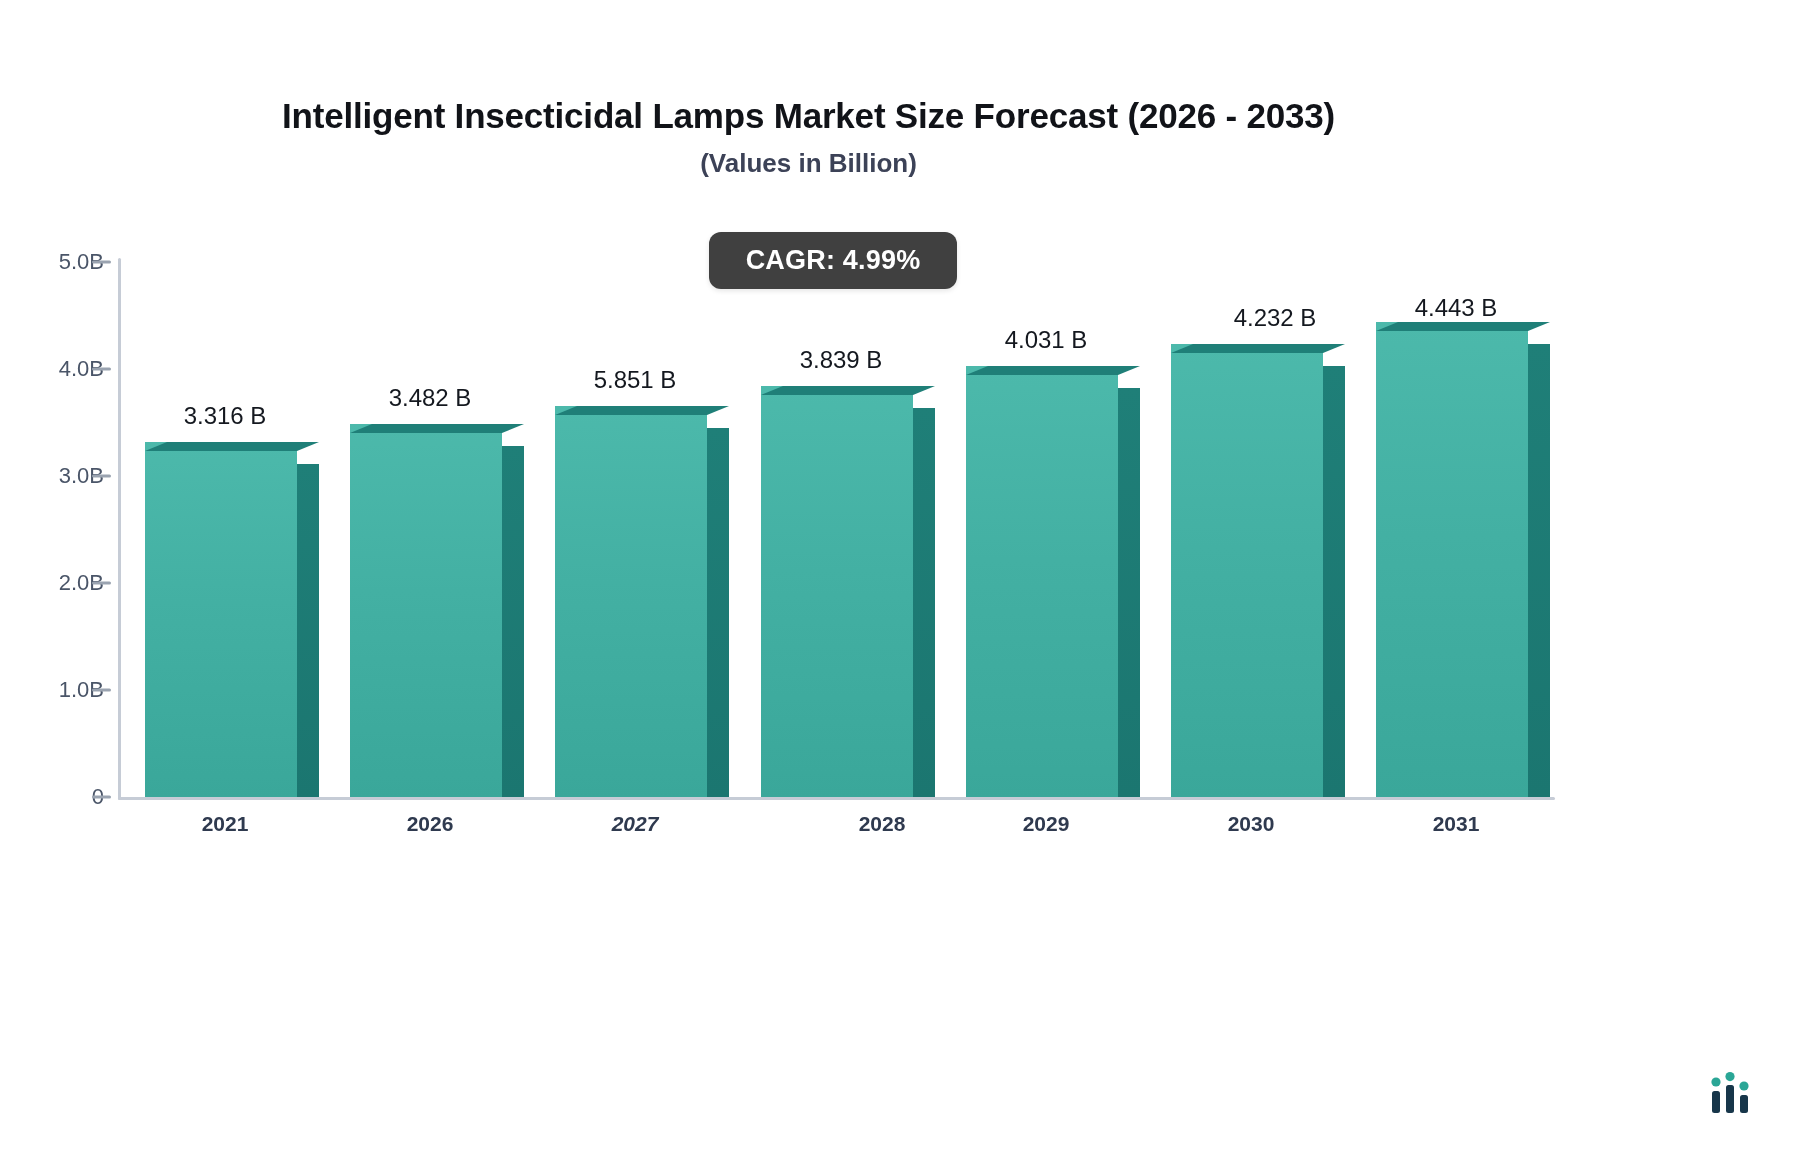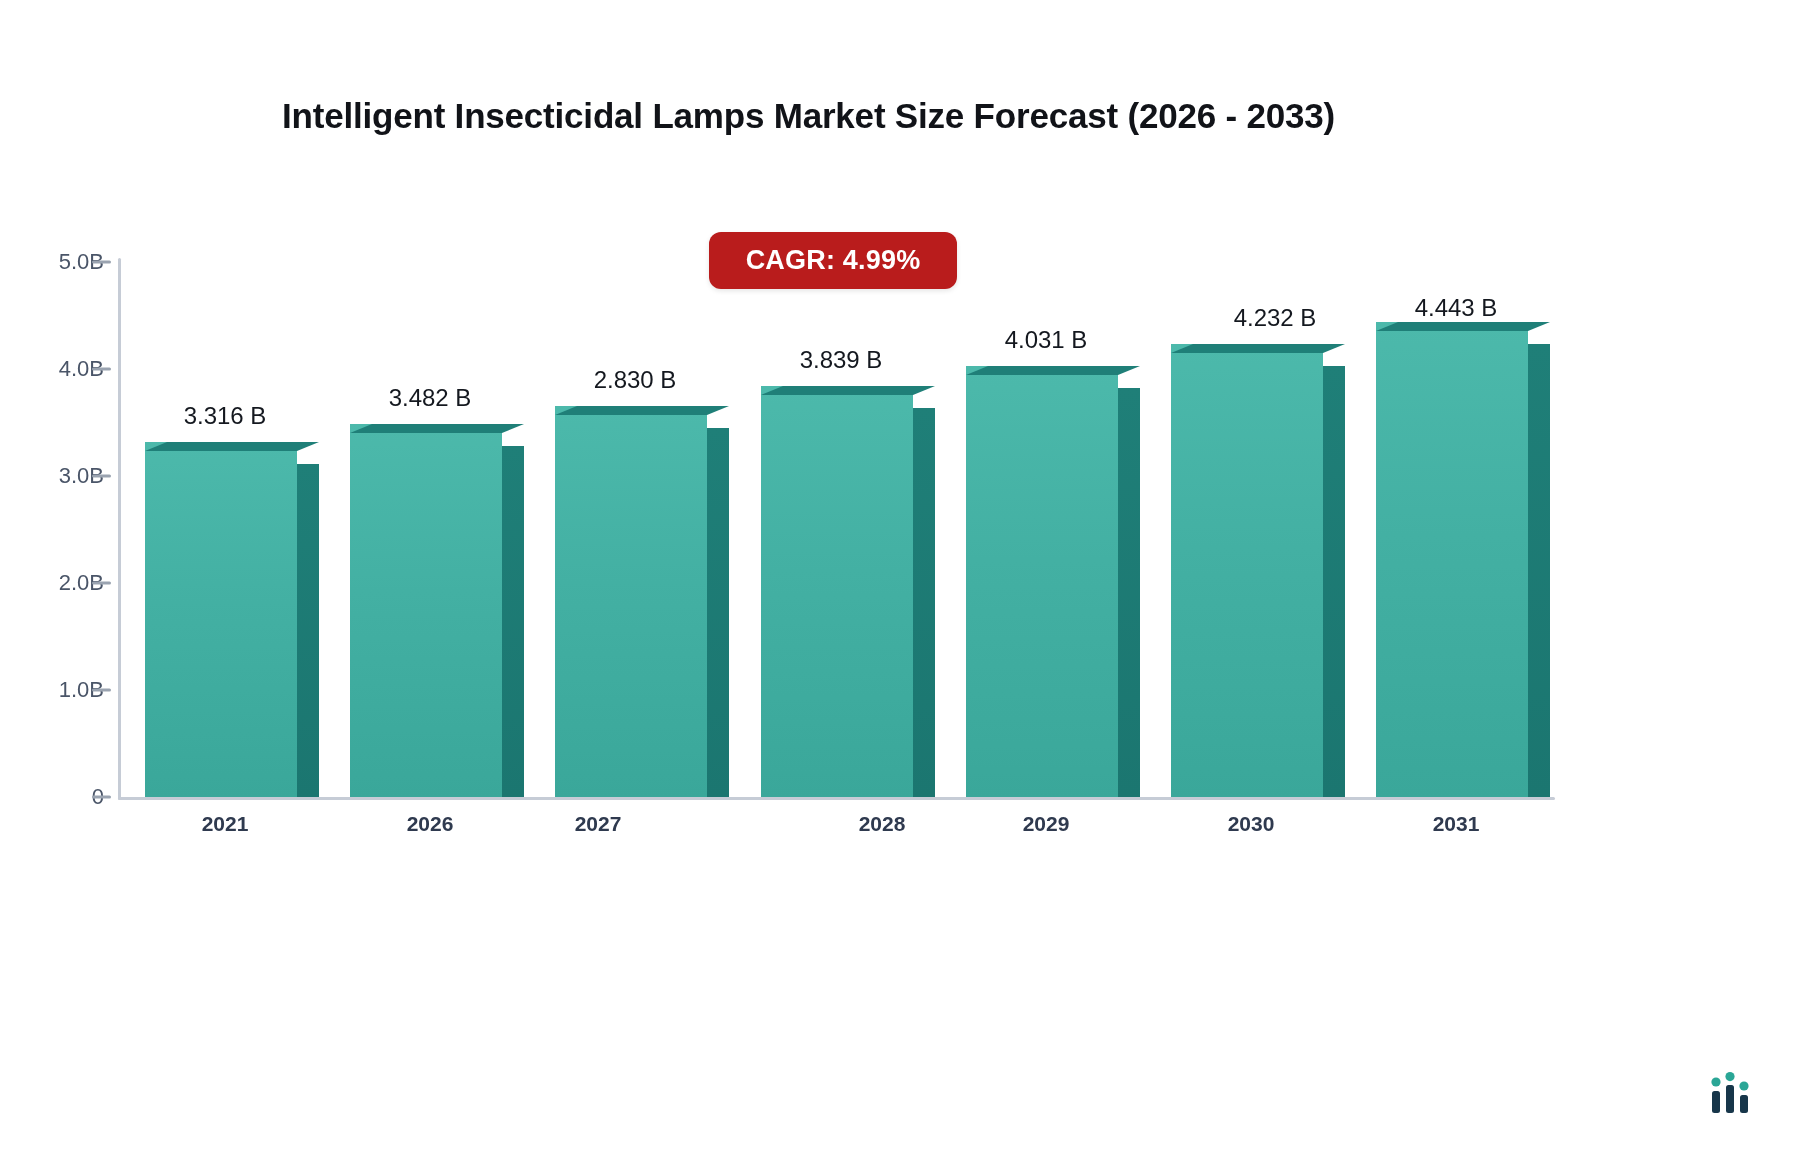--- a/index.html
+++ b/index.html
@@ -47,21 +47,21 @@
   }
 
   
   .cagr-badge {
     position: absolute;
     left: 709px;
     top: 232px;
     width: 248px;
     height: 57px;
     border-radius: 12px;
-    background: #b91c1c;
+    background: #404040;
     color: #ffffff;
     font-size: 27px;
     font-weight: bold;
     display: flex;
     align-items: center;
     justify-content: center;
     box-shadow: 0 2px 5px rgba(0,0,0,0.10);
     letter-spacing: 0.2px;
   }
 
@@ -163,20 +163,21 @@
     line-height: 1;
     letter-spacing: -0.5px;
   }
 </style>
 </head>
 <body>
 
 <div id="canvas">
 
   <div class="title">Intelligent Insecticidal Lamps Market Size Forecast (2026 - 2033)</div>
+  <div class="subtitle">(Values in Billion)</div>
 
   <div class="cagr-badge">
     <span>CAGR: 4.99%</span>
   </div>
 
   <div id="plot">
     <div class="axis-line-y"></div>
     <div class="axis-line-x"></div>
     <div id="yticks">
         <div class="ytick" style="top: 797px;">0</div>
@@ -203,21 +204,21 @@
           <div class="bar-face" style="width: 152px; height: 373px;"></div>
           <div class="bar-side" style="left: 152px; width: 22px; height: 351px;"></div>
           <div class="bar-top" style="left: 0px; top: 0px; width: 174px; height: 9px; clip-path: polygon(0px 100%, 22px 0px, 100% 0px, 152px 100%);"></div>
         </div>
         <div class="bar-label" style="left: 430px; top: 384px;">3.482 B</div>
         <div class="bar-group" style="left: 555px; top: 406px; width: 174px; height: 391px;">
           <div class="bar-face" style="width: 152px; height: 391px;"></div>
           <div class="bar-side" style="left: 152px; width: 22px; height: 369px;"></div>
           <div class="bar-top" style="left: 0px; top: 0px; width: 174px; height: 9px; clip-path: polygon(0px 100%, 22px 0px, 100% 0px, 152px 100%);"></div>
         </div>
-        <div class="bar-label" style="left: 635px; top: 366px;">2.830 B</div>
+        <div class="bar-label" style="left: 635px; top: 366px;">5.851 B</div>
         <div class="bar-group" style="left: 761px; top: 386px; width: 174px; height: 411px;">
           <div class="bar-face" style="width: 152px; height: 411px;"></div>
           <div class="bar-side" style="left: 152px; width: 22px; height: 389px;"></div>
           <div class="bar-top" style="left: 0px; top: 0px; width: 174px; height: 9px; clip-path: polygon(0px 100%, 22px 0px, 100% 0px, 152px 100%);"></div>
         </div>
         <div class="bar-label" style="left: 841px; top: 346px;">3.839 B</div>
         <div class="bar-group" style="left: 966px; top: 366px; width: 174px; height: 431px;">
           <div class="bar-face" style="width: 152px; height: 431px;"></div>
           <div class="bar-side" style="left: 152px; width: 22px; height: 409px;"></div>
           <div class="bar-top" style="left: 0px; top: 0px; width: 174px; height: 9px; clip-path: polygon(0px 100%, 22px 0px, 100% 0px, 152px 100%);"></div>
@@ -232,21 +233,21 @@
         <div class="bar-group" style="left: 1376px; top: 322px; width: 174px; height: 475px;">
           <div class="bar-face" style="width: 152px; height: 475px;"></div>
           <div class="bar-side" style="left: 152px; width: 22px; height: 453px;"></div>
           <div class="bar-top" style="left: 0px; top: 0px; width: 174px; height: 9px; clip-path: polygon(0px 100%, 22px 0px, 100% 0px, 152px 100%);"></div>
         </div>
         <div class="bar-label" style="left: 1456px; top: 282px; margin-top: 12px;">4.443 B</div>
       </div>
     <div id="xticks">
         <div class="xtick" style="left: 225px;">2021</div>
         <div class="xtick" style="left: 430px;">2026</div>
-        <div class="xtick" style="left: 598px;">2027</div>
+        <div class="xtick" style="left: 635px; font-style: italic;">2027</div>
         <div class="xtick" style="left: 841px; margin-left: 41px;">2028</div>
         <div class="xtick" style="left: 1046px;">2029</div>
         <div class="xtick" style="left: 1251px;">2030</div>
         <div class="xtick" style="left: 1456px; text-align: right;">2031</div>
       </div>
   </div>
 
   <div class="logo">
     <svg class="logo-mark" width="54" height="44" viewBox="0 0 54 44">
       <circle cx="8" cy="10" r="4.6" fill="#2aa696"></circle>

